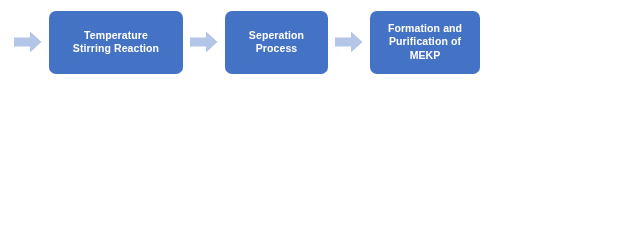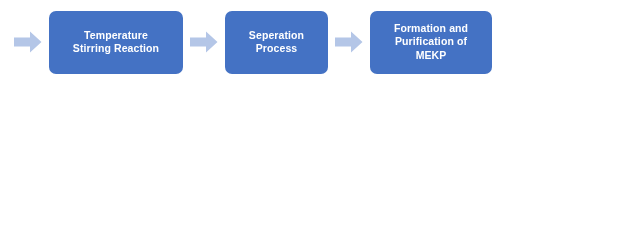--- a/index.html
+++ b/index.html
@@ -59,21 +59,21 @@
     width: 42px;
   }
 
   .arrow-connector svg {
     display: block;
   }
 
   .box-1 { width: 134px; }
   .box-2 { width: 134px; }
   .box-3 { width: 103px; }
-  .box-4 { width: 122px; }
+  .box-4 { width: 110px; }
 </style>
 </head>
 <body>
 
 <div id="flowchart">
 
 
   <div class="arrow-connector">
     <span>
       <svg width="28" height="22" viewBox="0 0 28 22" aria-hidden="true">

